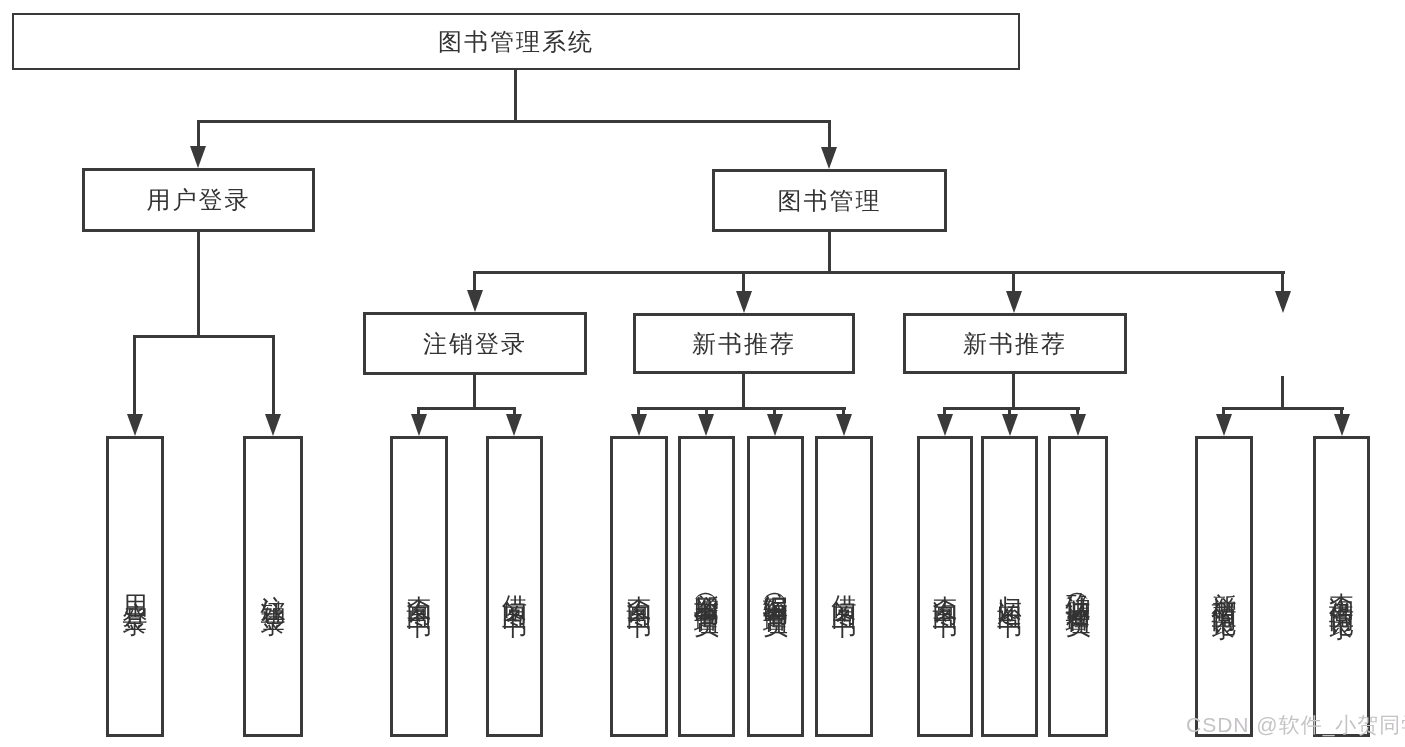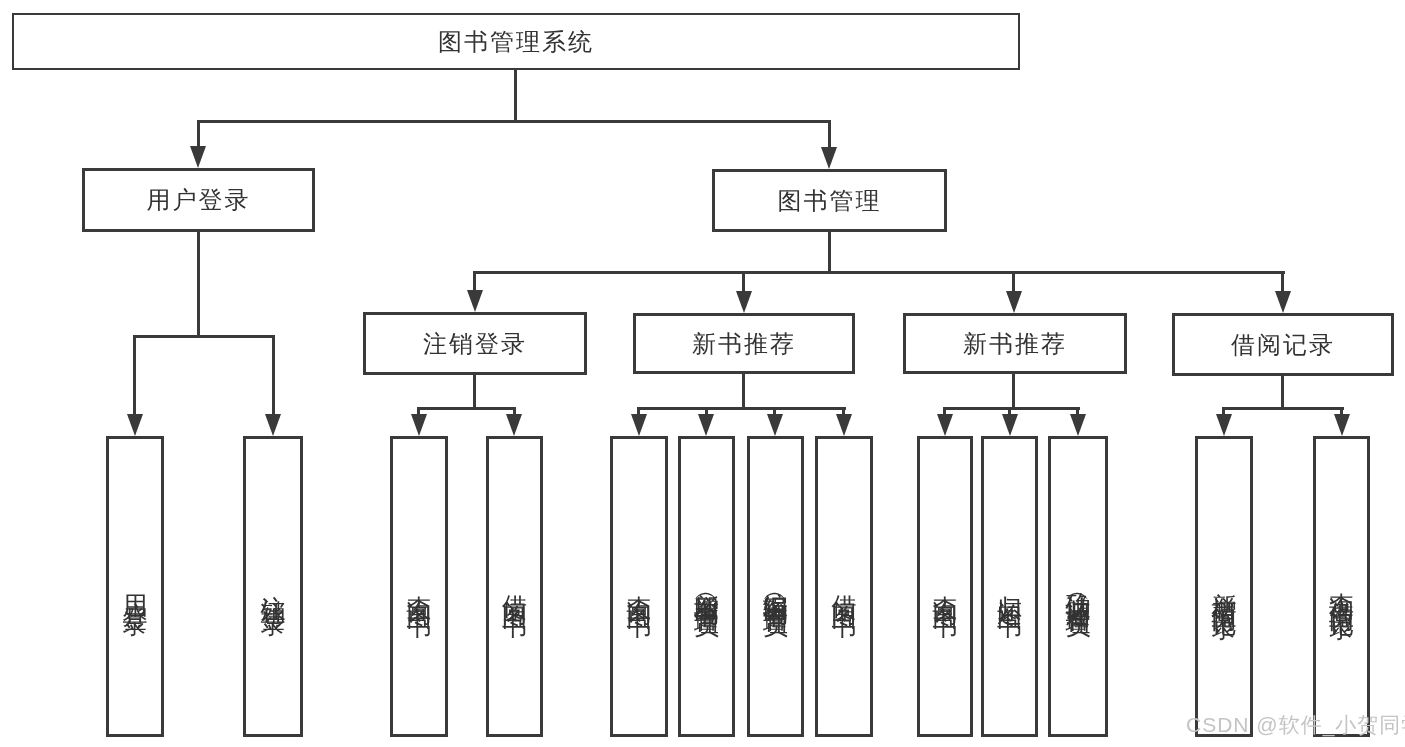--- a/index.html
+++ b/index.html
@@ -101,23 +101,20 @@
 
   <div class="node" style="left:363px;top:312px;width:224px;height:63px;">
     <span>注销登录</span>
   </div>
   <div class="node" style="left:633px;top:313px;width:222px;height:61px;">
     <span>新书推荐</span>
   </div>
   <div class="node" style="left:903px;top:313px;width:224px;height:61px;">
     <span>新书推荐</span>
   </div>
-  <div class="node" style="left:1172px;top:313px;width:222px;height:63px;">
-    <span>借阅记录</span>
-  </div>
 
   <div class="vline" style="left:473px;top:375px;height:35px;"></div>
   <div class="hline" style="left:417px;top:407px;width:99px;"></div>
   <div class="vline" style="left:417px;top:407px;height:10px;"></div>
   <div class="arrowhead" style="left:411px;top:414px;"></div>
   <div class="vline" style="left:513px;top:407px;height:10px;"></div>
   <div class="arrowhead" style="left:506px;top:414px;"></div>
 
   <div class="vline" style="left:742px;top:374px;height:36px;"></div>
   <div class="hline" style="left:637px;top:407px;width:209px;"></div>

